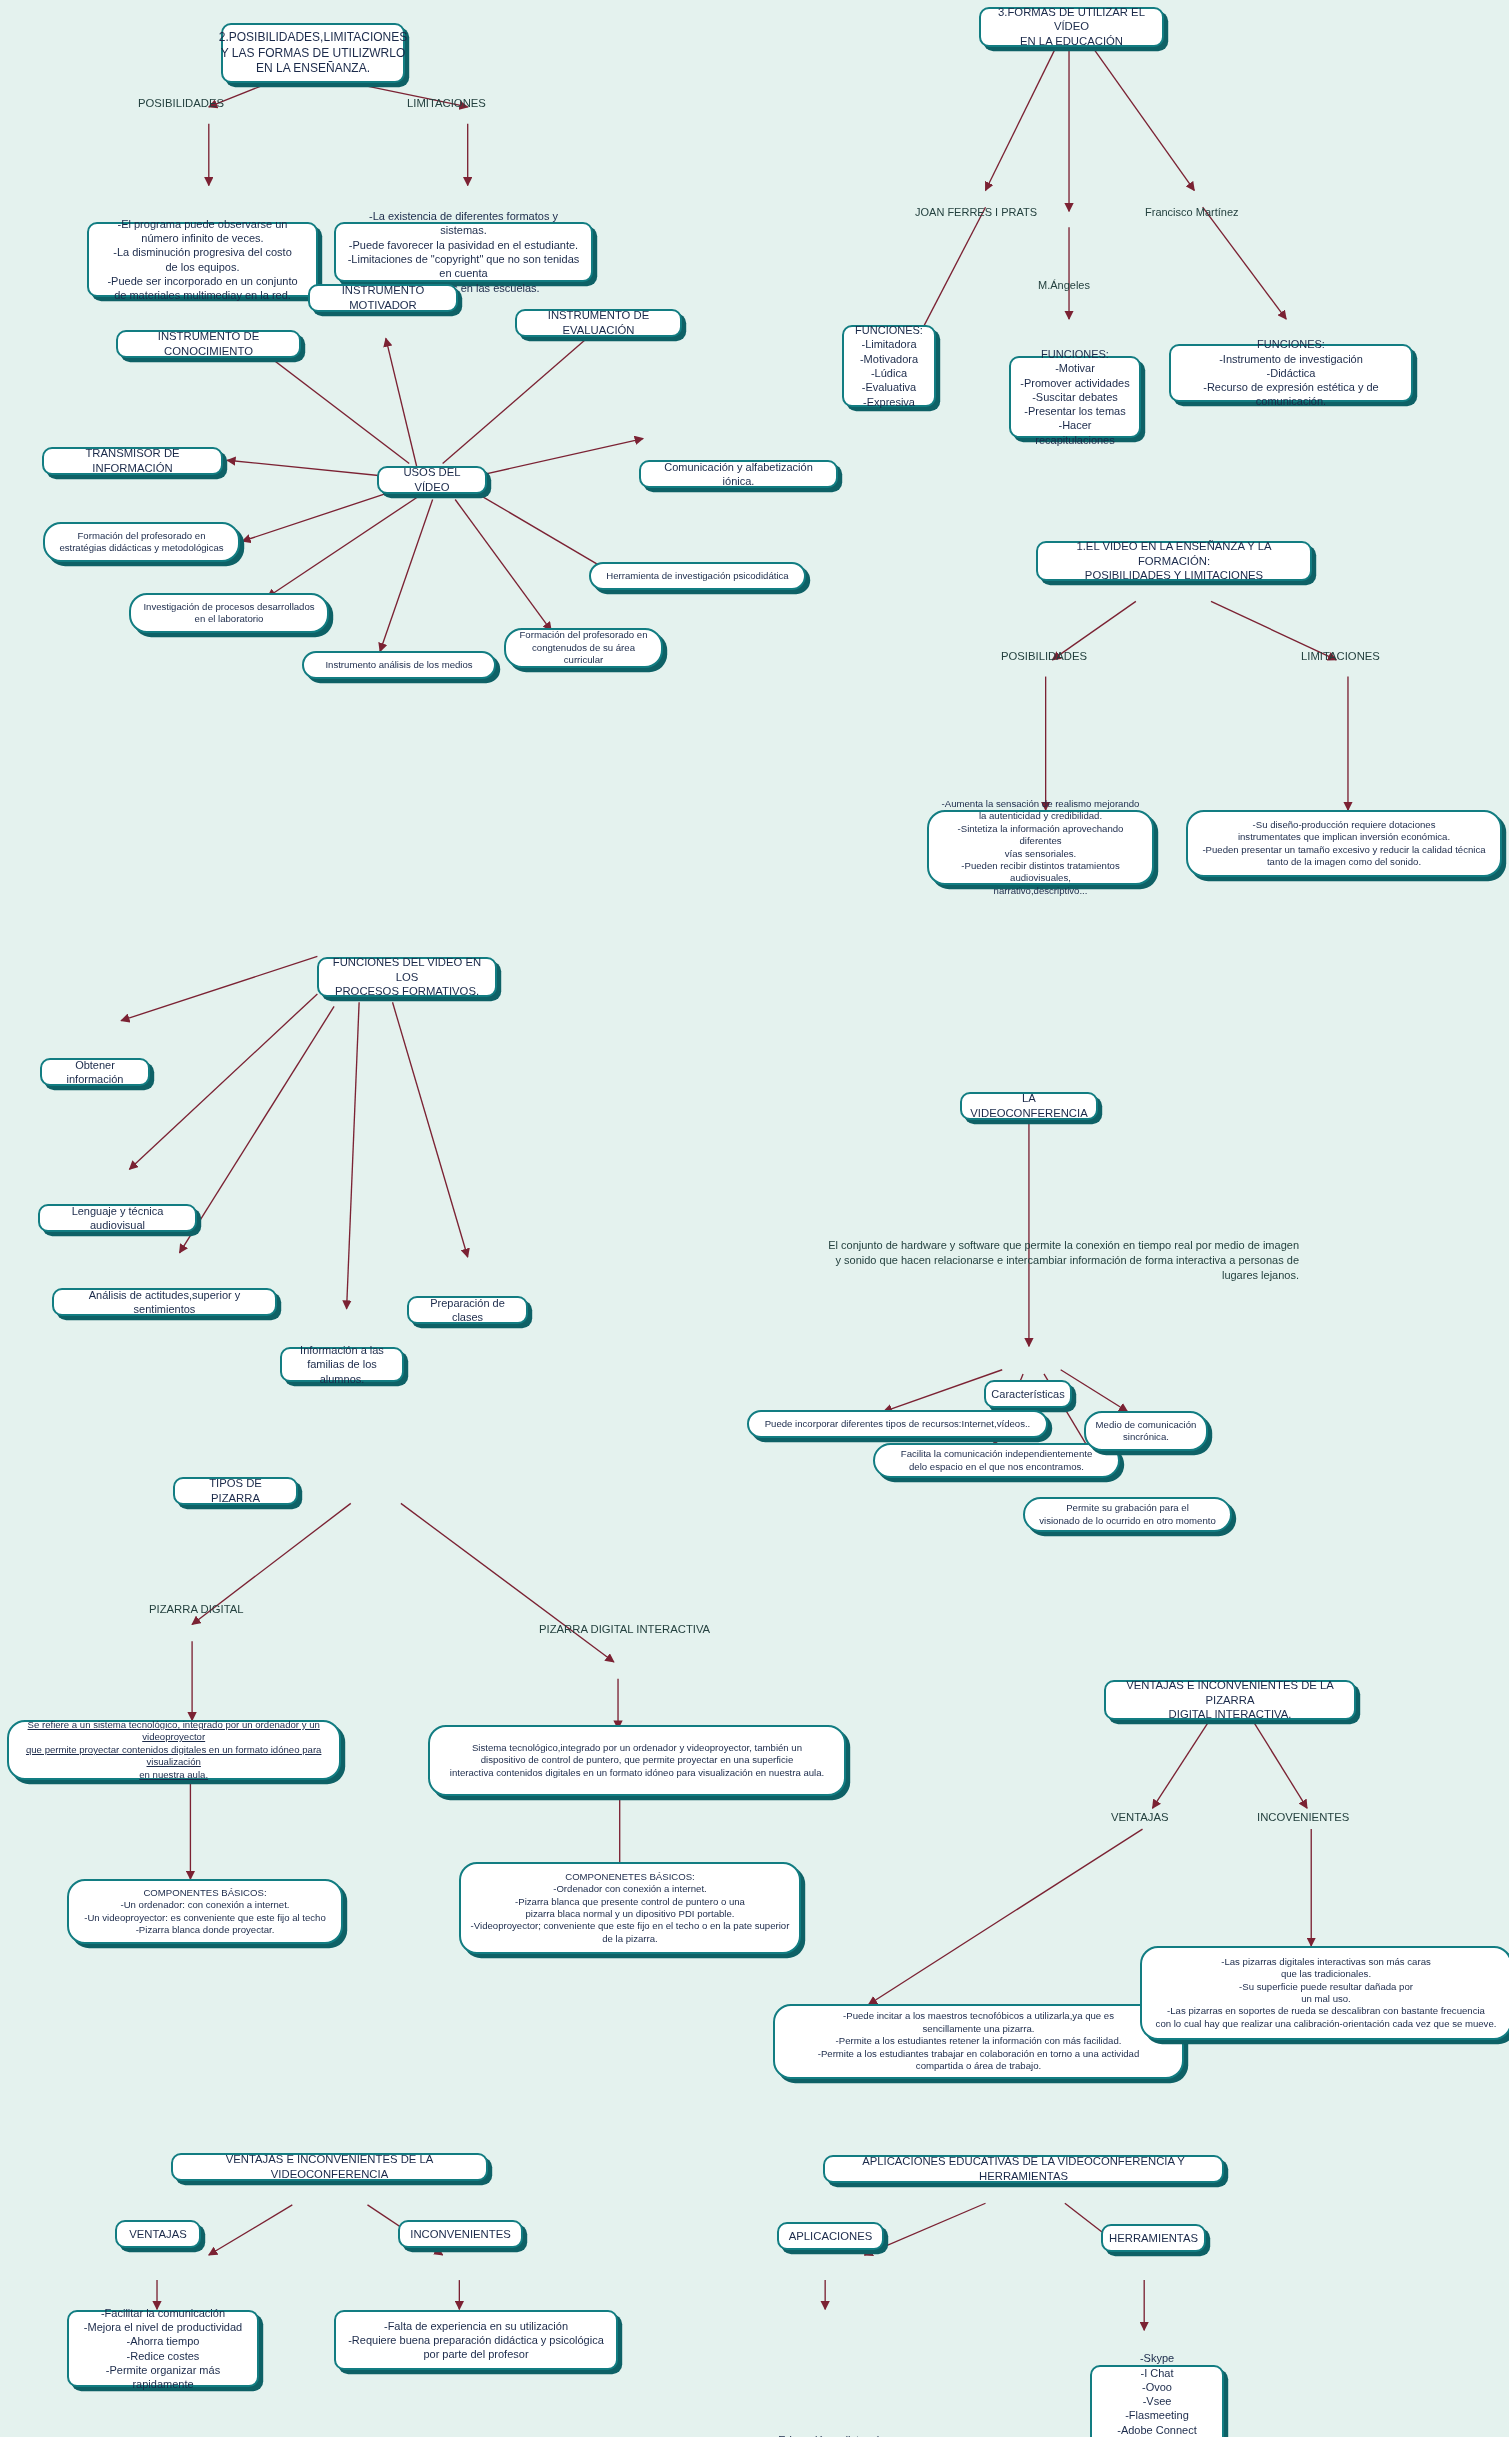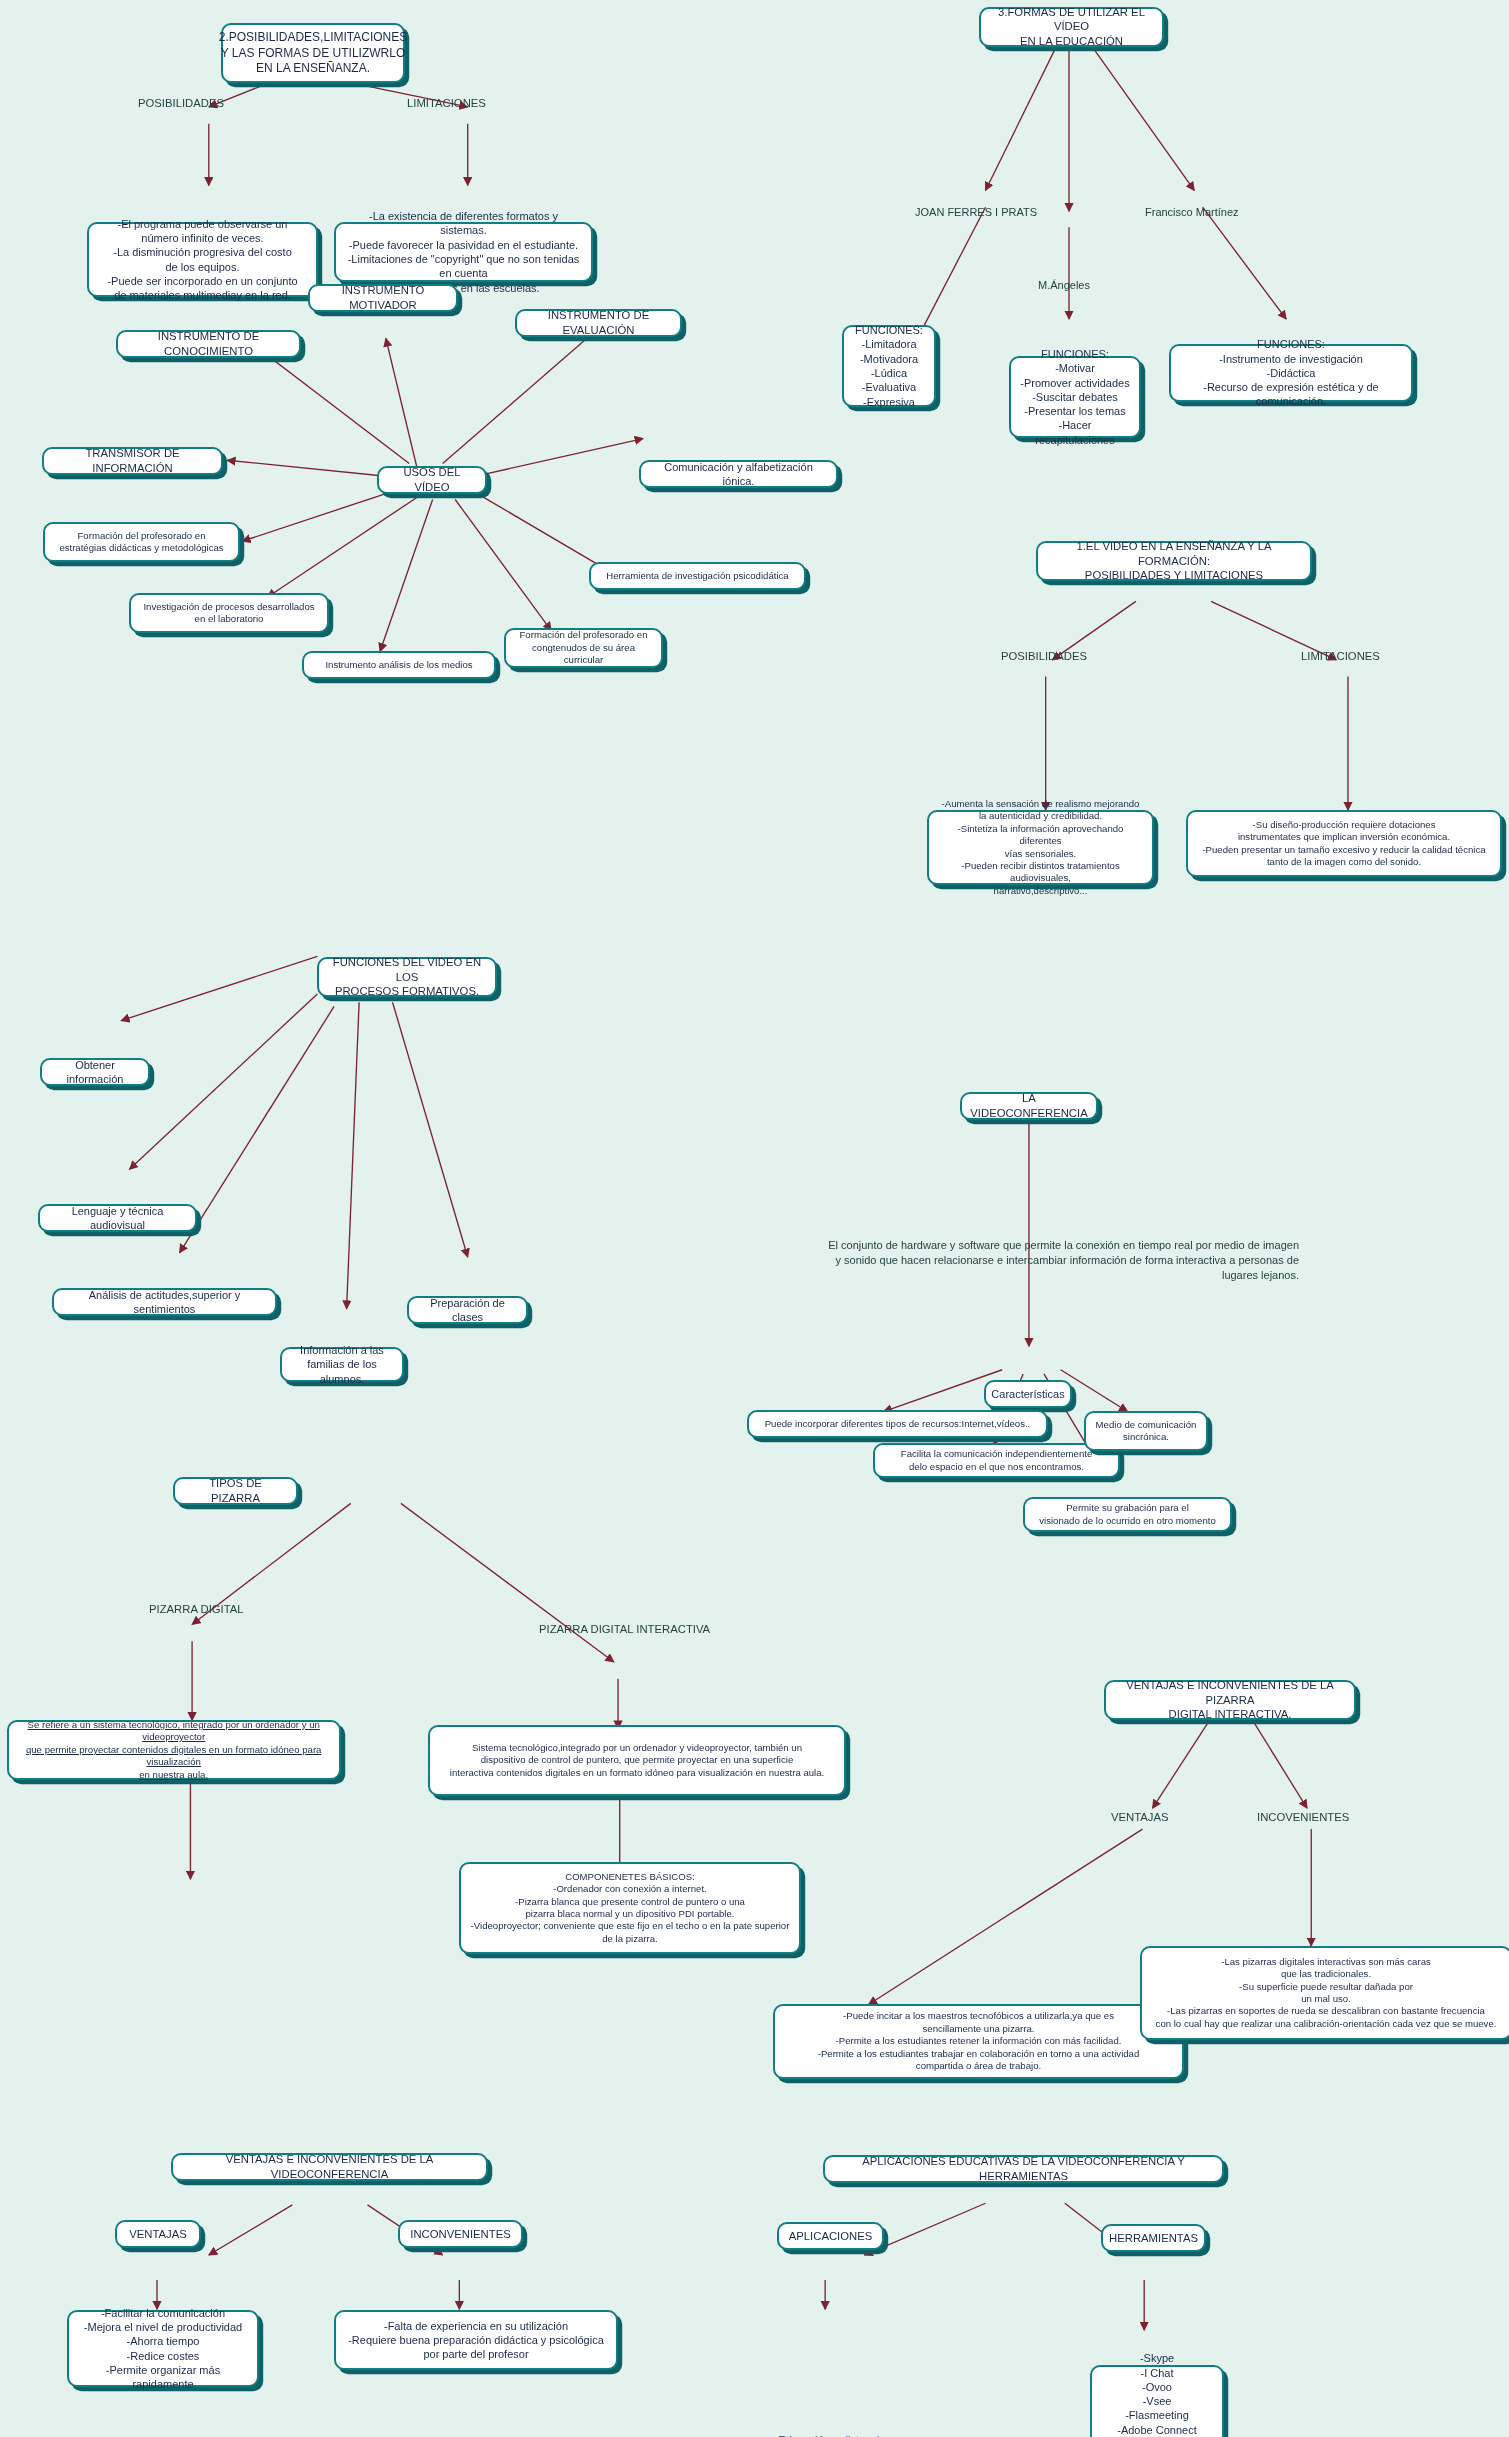--- a/index.html
+++ b/index.html
@@ -39,21 +39,21 @@
     line-height: 1.30;
     box-shadow: 4.2px 4.2px 0 0 #0e6166;
     white-space: pre-line;
   }
   .lbl {
     position: absolute;
     color: #24413f;
     white-space: nowrap;
     background: transparent;
   }
-  .f11 { font-size: 9.6px; }
+  .f11 { font-size: 9.6px; border-radius: 18px; }
   .f12 { font-size: 11px; margin-top: 37px; }
   .f13 { font-size: 11.3px; }
   .f14 { font-size: 12px; }
 </style>
 </head>
 <body style="background: rgb(228, 242, 238);">
 
 <div id="canvas" style="background: rgb(228, 242, 238);">
 
   <svg id="edges" viewBox="0 0 1808 2919">
@@ -259,20 +259,24 @@
   <div class="lbl f13" style="left: 539px; top: 1623px; color: rgb(36, 65, 63);">PIZARRA DIGITAL INTERACTIVA</div>
 
   <div class="node f11" style="left: 6.7px; top: 1720px; width: 334px; height: 60px; border-color: rgb(18, 125, 130); background: #ffffff; color: rgb(27, 42, 74); box-shadow: rgb(14, 97, 102) 4.2px 4.2px 0px 0px; text-decoration: underline;">Se refiere a un sistema tecnológico, integrado por un ordenador y un videoproyector
 que permite proyectar contenidos digitales en un formato idóneo para visualización
 en nuestra aula.</div>
 
   <div class="node f11" style="left: 428px; top: 1725px; width: 418px; height: 71px; border-color: rgb(18, 125, 130); background: rgb(255, 255, 255); color: rgb(27, 42, 74); box-shadow: rgb(14, 97, 102) 4.2px 4.2px 0px 0px;">Sistema tecnológico,integrado por un ordenador y videoproyector, también un
 dispositivo de control de puntero, que permite proyectar en una superficie
 interactiva contenidos digitales en un formato idóneo para visualización en nuestra aula.</div>
 
+  <div class="node f11" style="left: 67px; top: 1879px; width: 276px; height: 65px; border-color: rgb(18, 125, 130); background: rgb(255, 255, 255); color: rgb(27, 42, 74); box-shadow: rgb(14, 97, 102) 4.2px 4.2px 0px 0px;">COMPONENTES BÁSICOS:
+-Un ordenador: con conexión a internet.
+-Un videoproyector: es conveniente que este fijo al techo
+-Pizarra blanca donde proyectar.</div>
 
   <div class="node f11" style="left: 459px; top: 1862px; width: 342px; height: 92px; border-color: rgb(18, 125, 130); background: rgb(255, 255, 255); color: rgb(27, 42, 74); box-shadow: rgb(14, 97, 102) 4.2px 4.2px 0px 0px;">COMPONENETES BÁSICOS:
 -Ordenador con conexión a internet.
 -Pizarra blanca que presente control de puntero o una
 pizarra blaca normal y un dipositivo PDI portable.
 -Videoproyector; conveniente que este fijo en el techo o en la pate superior
 de la pizarra.</div>
 
   <div class="node f13" style="left: 1104px; top: 1680px; width: 252px; height: 40px; border-color: rgb(18, 125, 130); background: rgb(255, 255, 255); color: rgb(27, 42, 74); box-shadow: rgb(14, 97, 102) 4.2px 4.2px 0px 0px;">VENTAJAS E INCONVENIENTES DE LA PIZARRA
 DIGITAL INTERACTIVA.</div>

